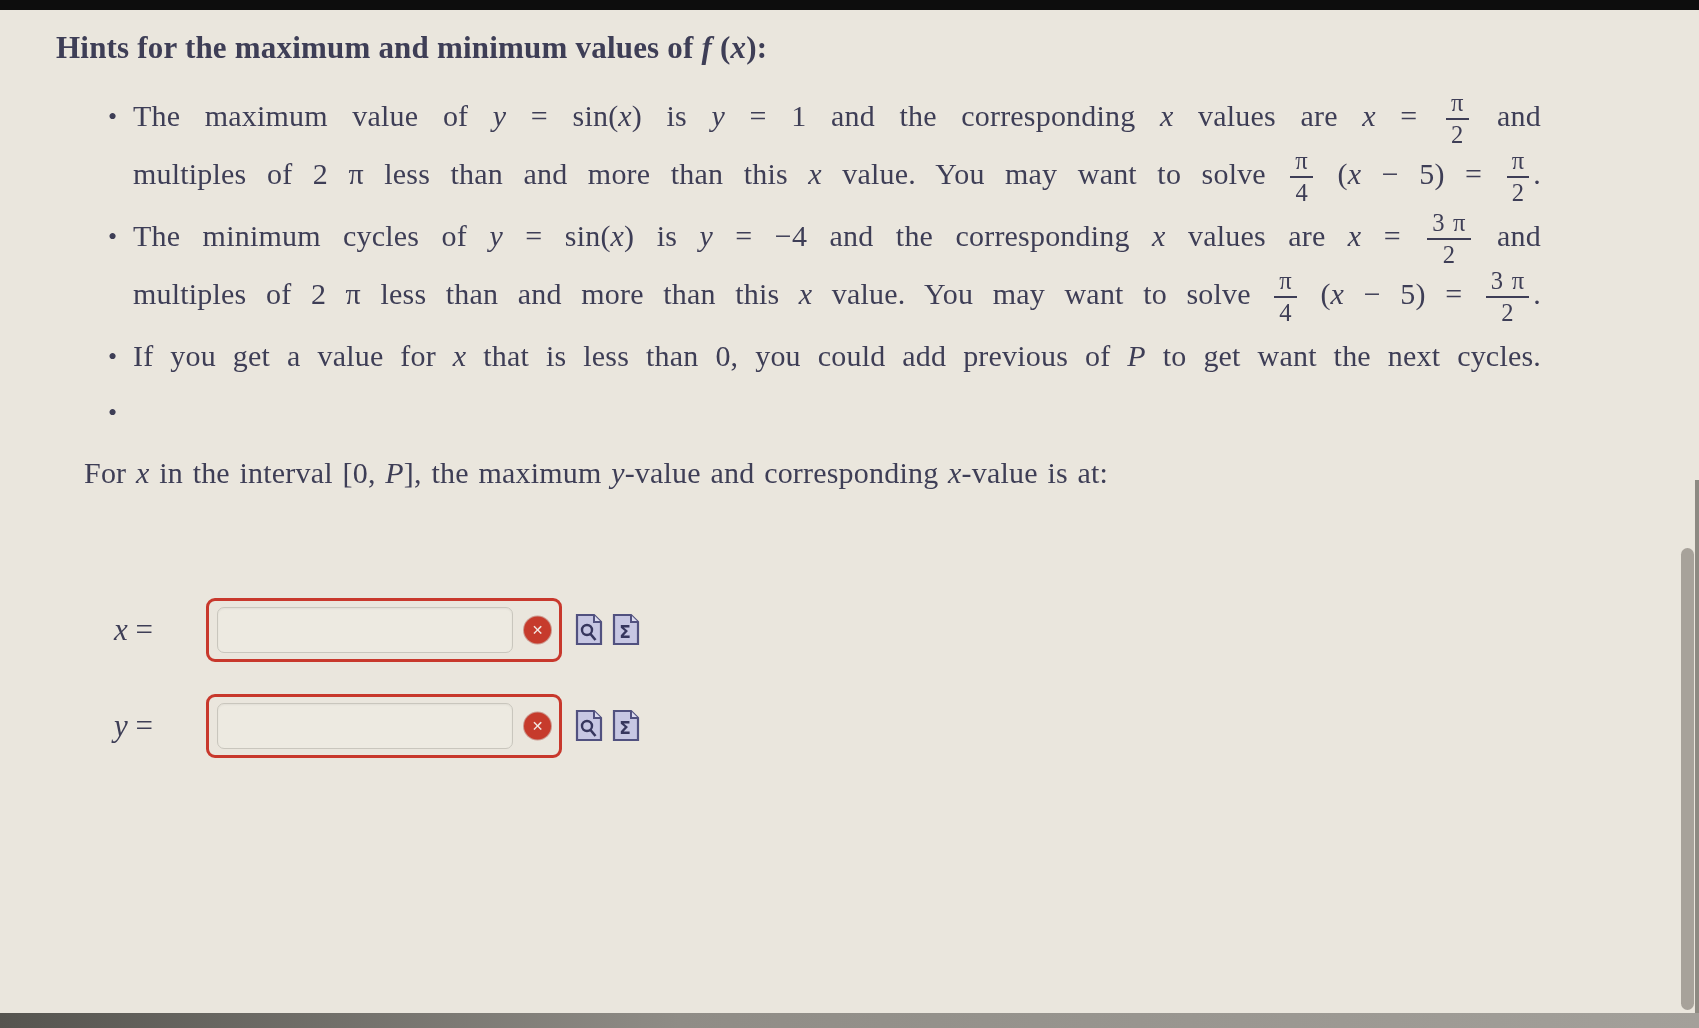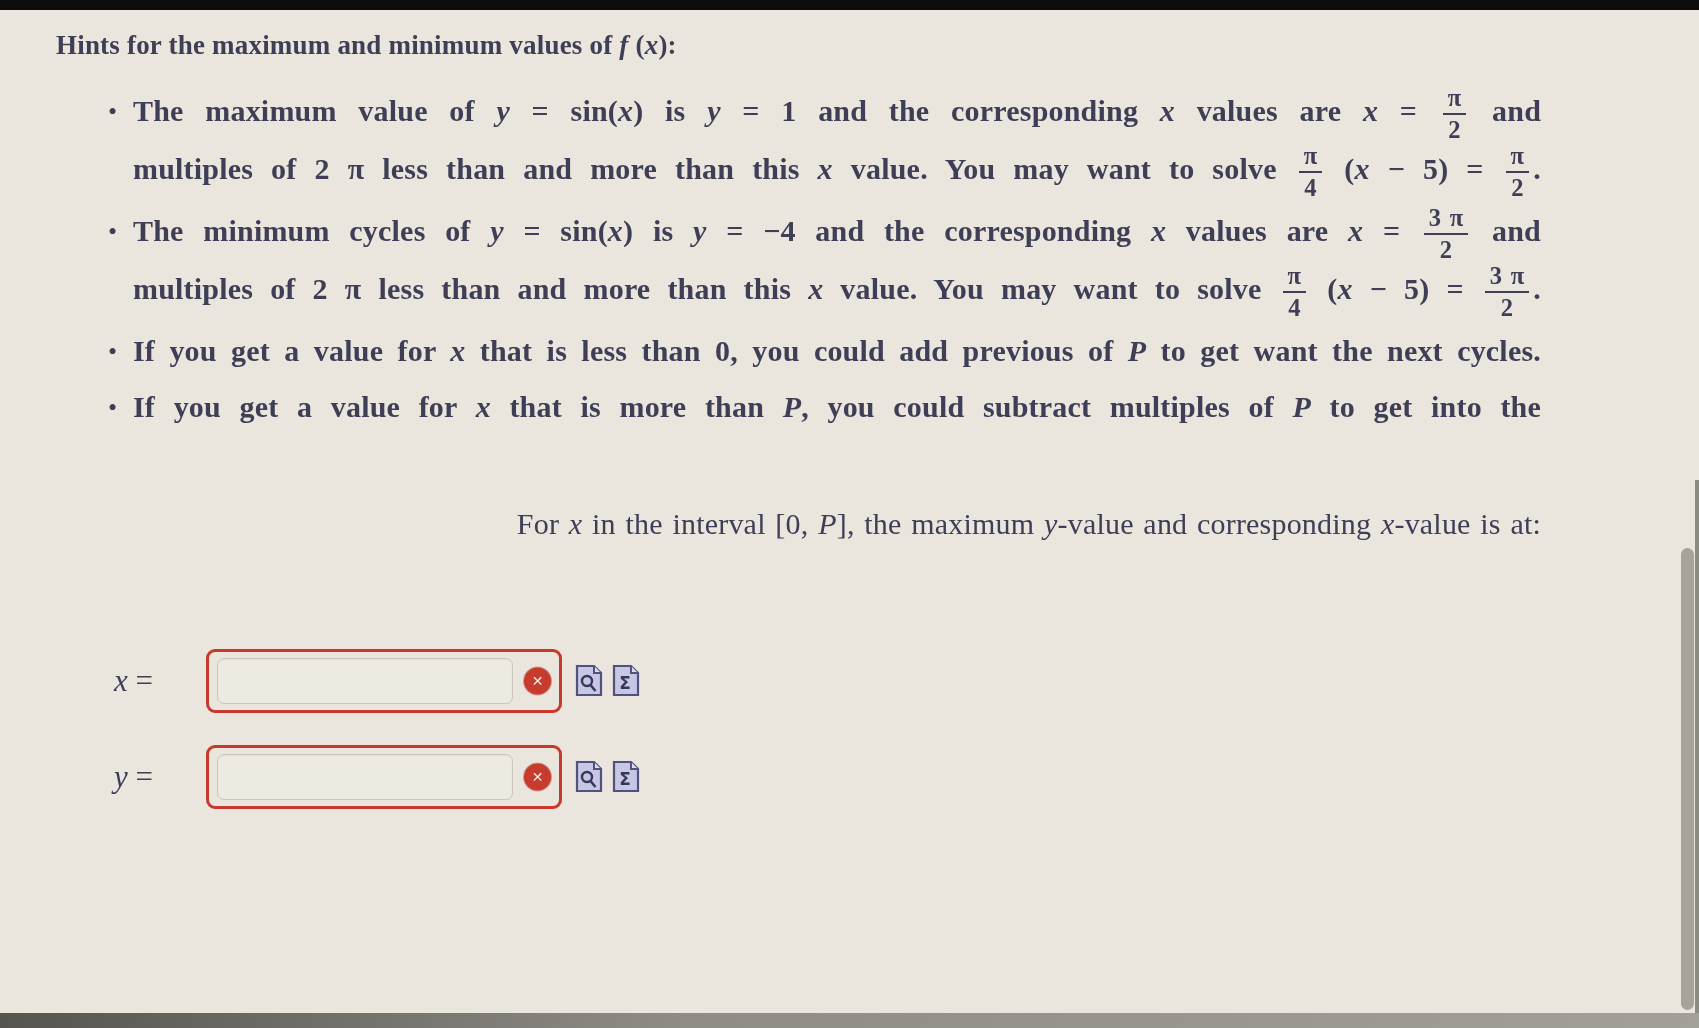--- a/index.html
+++ b/index.html
@@ -11,37 +11,37 @@
   }
   .top-bar{position:absolute;top:0;left:0;width:100%;height:10px;background:#0d0d0d;}
   .bottom-bar{position:absolute;bottom:0;left:0;width:100%;height:15px;
     background:linear-gradient(to right,#55544f,#8f8c86 40%,#a3a09a);}
   .right-edge{position:absolute;right:0;top:480px;bottom:15px;width:4px;background:#8d8a82;}
   .scrollbar-thumb{position:absolute;right:5px;top:548px;width:13px;height:462px;
     background:#a7a29a;border-radius:8px;}
 
   .main{position:absolute;top:10px;left:0;right:0;padding:20px 158px 0 56px;}
 
-  .title{font-size:27px;font-weight:bold;letter-spacing:.2px;}
+  .title{font-size:31px;font-weight:bold;letter-spacing:.2px;}
 
   ul.hints{list-style:none;margin:24px 0 0 0;padding:0 0 0 50px;}
   ul.hints li{position:relative;padding-left:27px;margin-bottom:4px;
     font-size:30px;line-height:52px;word-spacing:2px;letter-spacing:.2px;}
   ul.hints li::before{content:"•";position:absolute;left:2px;top:14px;
     font-size:26px;line-height:26px;color:#3e3e56;}
-  .line{text-align:left;font-weight:bold;}
+  .line{text-align:left;}
   .line.just{text-align:justify;text-align-last:justify;}
 
   .mi{font-style:italic;}
   .frac{display:inline-flex;flex-direction:column;align-items:center;
     vertical-align:middle;line-height:1.05;font-size:0.82em;margin:0 4px;}
   .frac .fnum{padding:0 5px 2px;border-bottom:2px solid currentColor;}
   .frac .fden{padding-top:2px;}
 
-  .interval{font-size:30px;margin:74px 0 0 28px;letter-spacing:.2px;word-spacing:2px;text-align:right;}
+  .interval{font-size:30px;margin:74px 0 0 28px;letter-spacing:.2px;word-spacing:2px;}
 
   .answers{margin:108px 0 0 58px;}
   .answer-row{display:flex;align-items:center;margin-bottom:32px;}
   .answer-label{font-size:31px;width:92px;flex:0 0 92px;}
   .answer-box{position:relative;display:flex;align-items:center;
     border:3px solid #c8382c;border-radius:9px;padding:6px 46px 6px 8px;}
   .answer-input{width:296px;height:46px;box-sizing:border-box;
     border:1px solid #c9c6bd;border-radius:7px;background:#edeae1;
     box-shadow:inset 0 1px 2px rgba(0,0,0,.05);font-size:24px;
     font-family:"Liberation Serif",serif;color:#3e3e56;padding:0 8px;outline:none;}
@@ -87,21 +87,20 @@
             <span class="fden">4</span>
           </span><span> (</span><span class="mi">x</span><span> − 5) = </span><span class="frac">
             <span class="fnum">3 π</span>
             <span class="fden">2</span>
           </span><span>.</span></div>
       </li>
     <li>
         <div class="line just"><span>If you get a value for </span><span class="mi">x</span><span> that is less than 0, you could add previous of </span><span class="mi">P</span><span> to get want the next cycles.</span></div>
       </li>
     <li>
-        <div class="line just"><span>If you get a value for </span><span class="mi">x</span><span> that is more than </span><span class="mi">P</span><span>, you could subtract multiples of </span><span class="mi">P</span><span> to get into the</span></div>
       </li>
   </ul>
 
   <div class="interval"><span>For </span><span class="mi">x</span><span> in the interval [0, </span><span class="mi">P</span><span>], the maximum </span><span class="mi">y</span><span>-value and corresponding </span><span class="mi">x</span><span>-value is at:</span></div>
 
   <div class="answers">
 
     <div class="answer-row">
       <div class="answer-label"><span class="mi">x</span><span> =</span></div>
       <div class="answer-box">

